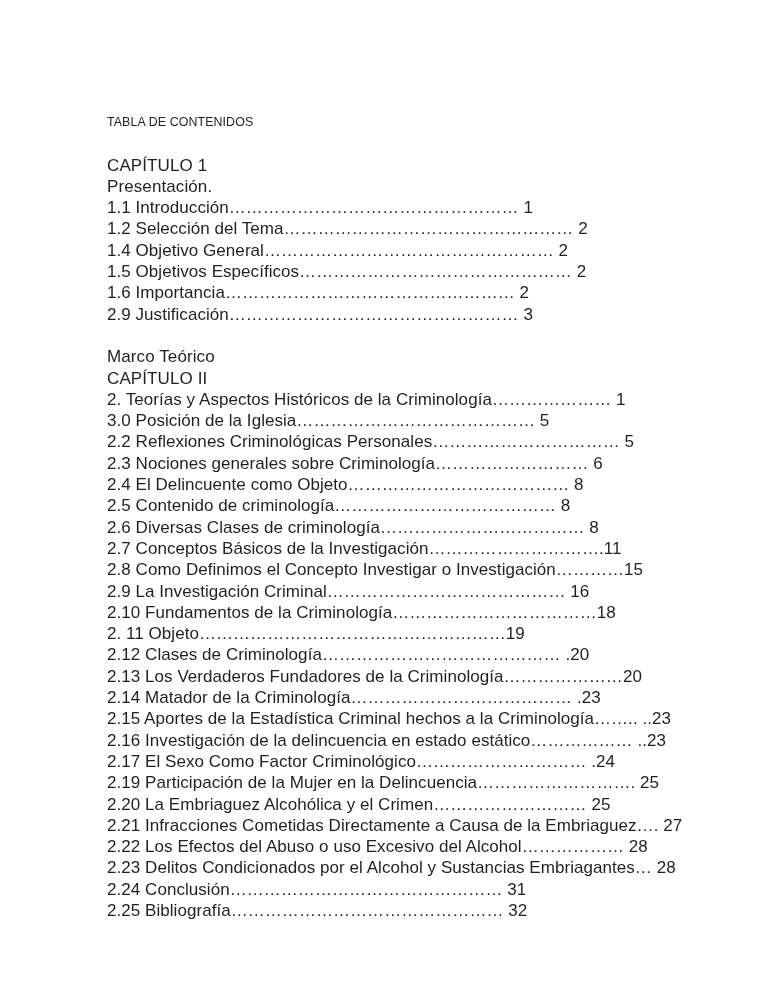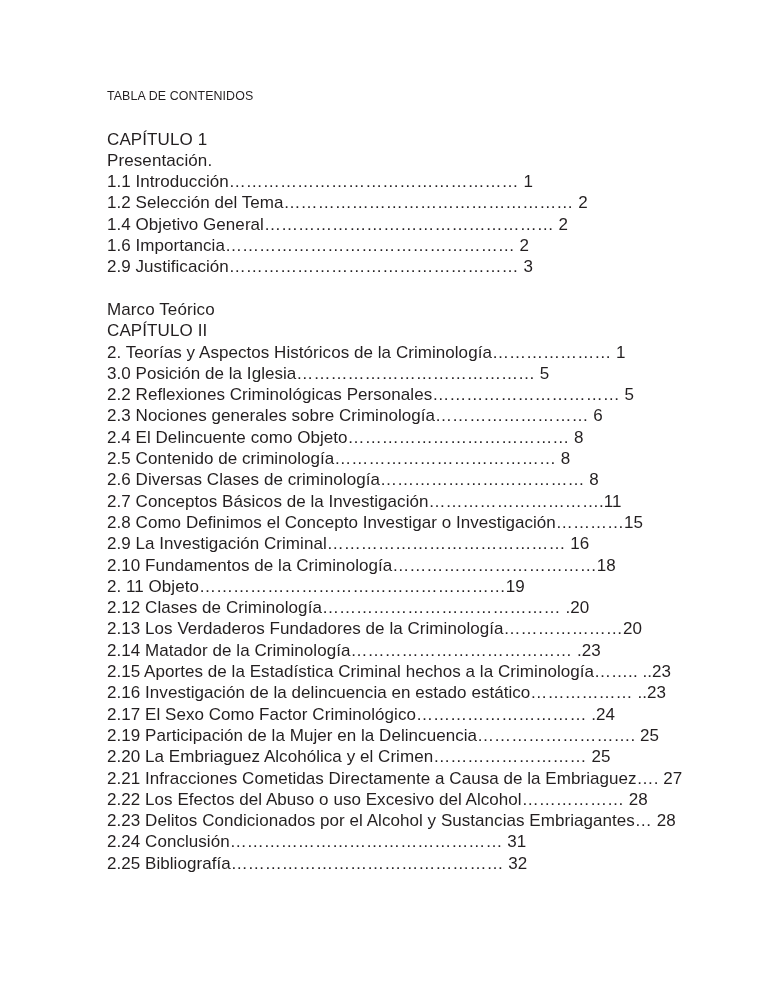--- a/index.html
+++ b/index.html
@@ -14,21 +14,21 @@
     font-family: "Liberation Sans", sans-serif;
     color: #231f20;
     -webkit-font-smoothing: antialiased;
   }
   .page {
     position: relative;
     width: 764px;
     height: 994px;
     background: #ffffff;
     box-sizing: border-box;
-    padding: 86px 0 0 107px;
+    padding: 112px 0 0 107px;
   }
   .doc-body {
     width: 430px;
   }
   .toc-heading {
     font-size: 12.4px;
     line-height: 21.3px;
     letter-spacing: 0.1px;
     white-space: pre;
     margin: 0;
@@ -62,20 +62,21 @@
     <div class="toc-heading">TABLA DE CONTENIDOS</div>
 
     <div class="spacer"></div>
 
     <div class="section">
       <div class="line chapter">CAPÍTULO 1</div>
       <div class="line subtitle">Presentación.</div>
       <div class="line">1.1 Introducción…………………………………………… 1</div>
       <div class="line">1.2 Selección del Tema…………………………………………… 2</div>
       <div class="line">1.4 Objetivo General…………………………………………… 2</div>
+      <div class="line">1.5 Objetivos Específicos………………………………………… 2</div>
       <div class="line">1.6 Importancia…………………………………………… 2</div>
       <div class="line">2.9 Justificación…………………………………………… 3</div>
     </div>
 
     <div class="spacer"></div>
 
     <div class="section">
       <div class="line subtitle">Marco Teórico</div>
       <div class="line chapter">CAPÍTULO II</div>
       <div class="line">2. Teorías y Aspectos Históricos de la Criminología………………… 1</div>

